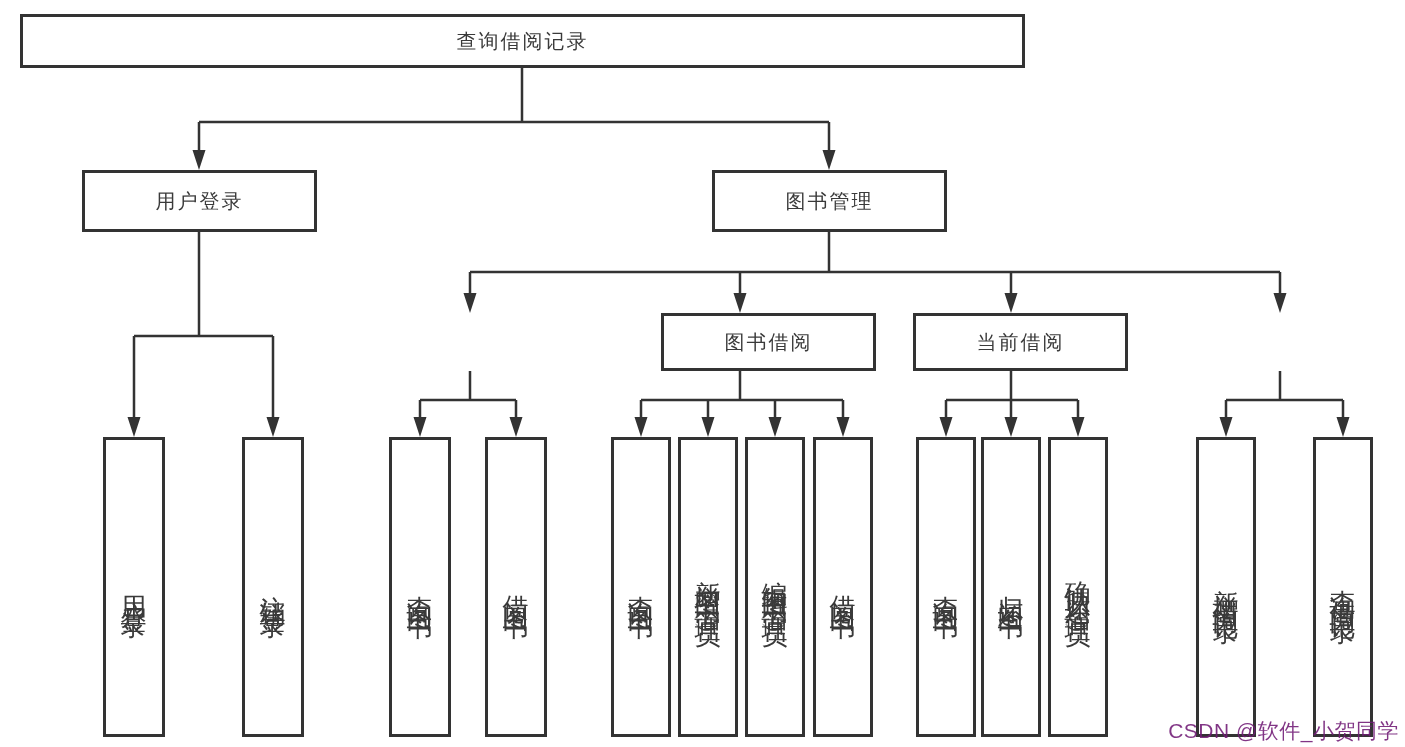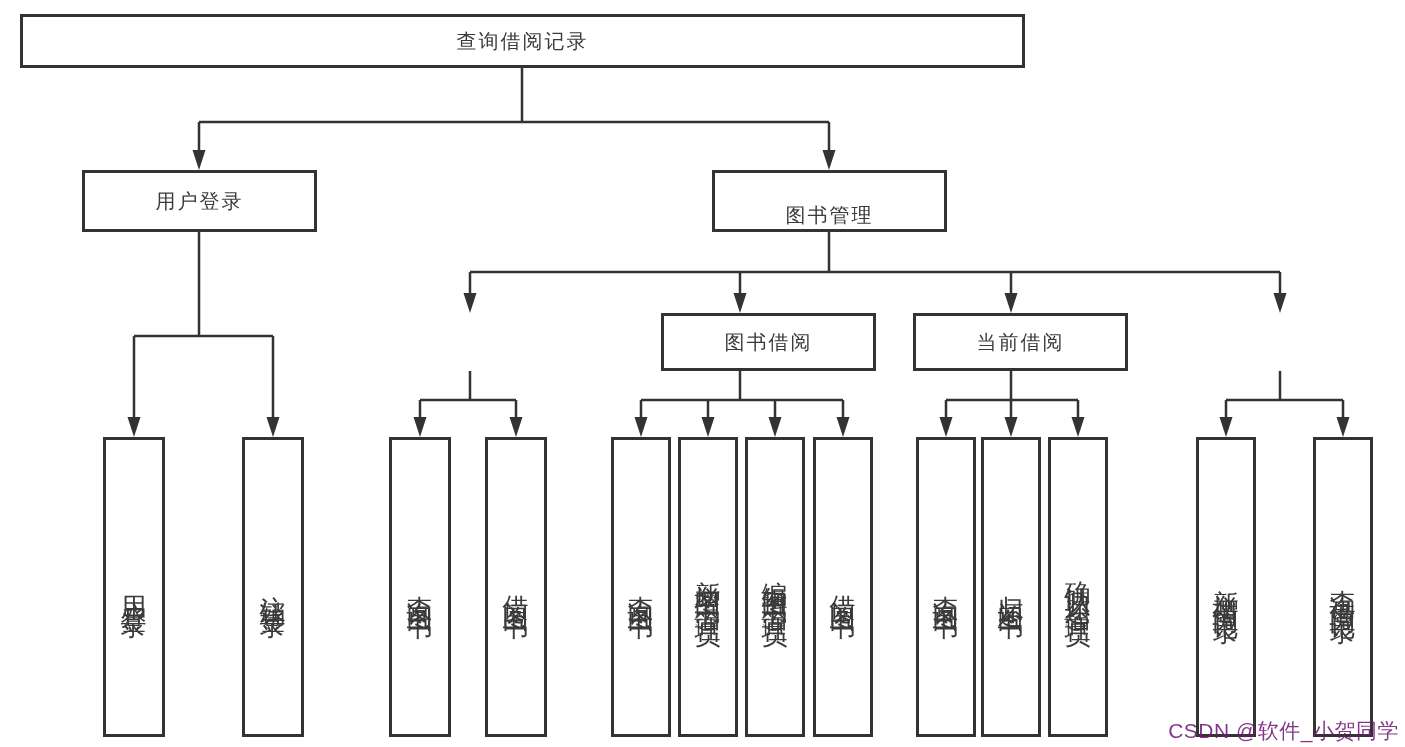--- a/index.html
+++ b/index.html
@@ -88,21 +88,21 @@
          M1226 437 L1219.5 417 L1232.5 417 Z  M1343 437 L1336.5 417 L1349.5 417 Z" fill="#333333" stroke="none"></path>
   </svg>
 
   <div class="hnode" style="left:20px; top:14px; width:1005px; height:54px;">
     <span>查询借阅记录</span>
   </div>
 
   <div class="hnode" style="left:82px; top:170px; width:235px; height:62px;">
     <span>用户登录</span>
   </div>
-  <div class="hnode" style="left:712px; top:170px; width:235px; height:62px;align-items:flex-end;">
+  <div class="hnode" style="left:712px; top:170px; width:235px; height:62px;">
     <span>图书管理</span>
   </div>
 
   <div class="hnode" style="left:633px; top:313px; width:215px; height:58px;margin-left:28px;">
     <span>图书借阅</span>
   </div>
   <div class="hnode" style="left:904px; top:313px; width:215px; height:58px;margin-left:9px;">
     <span>当前借阅</span>
   </div>
 

